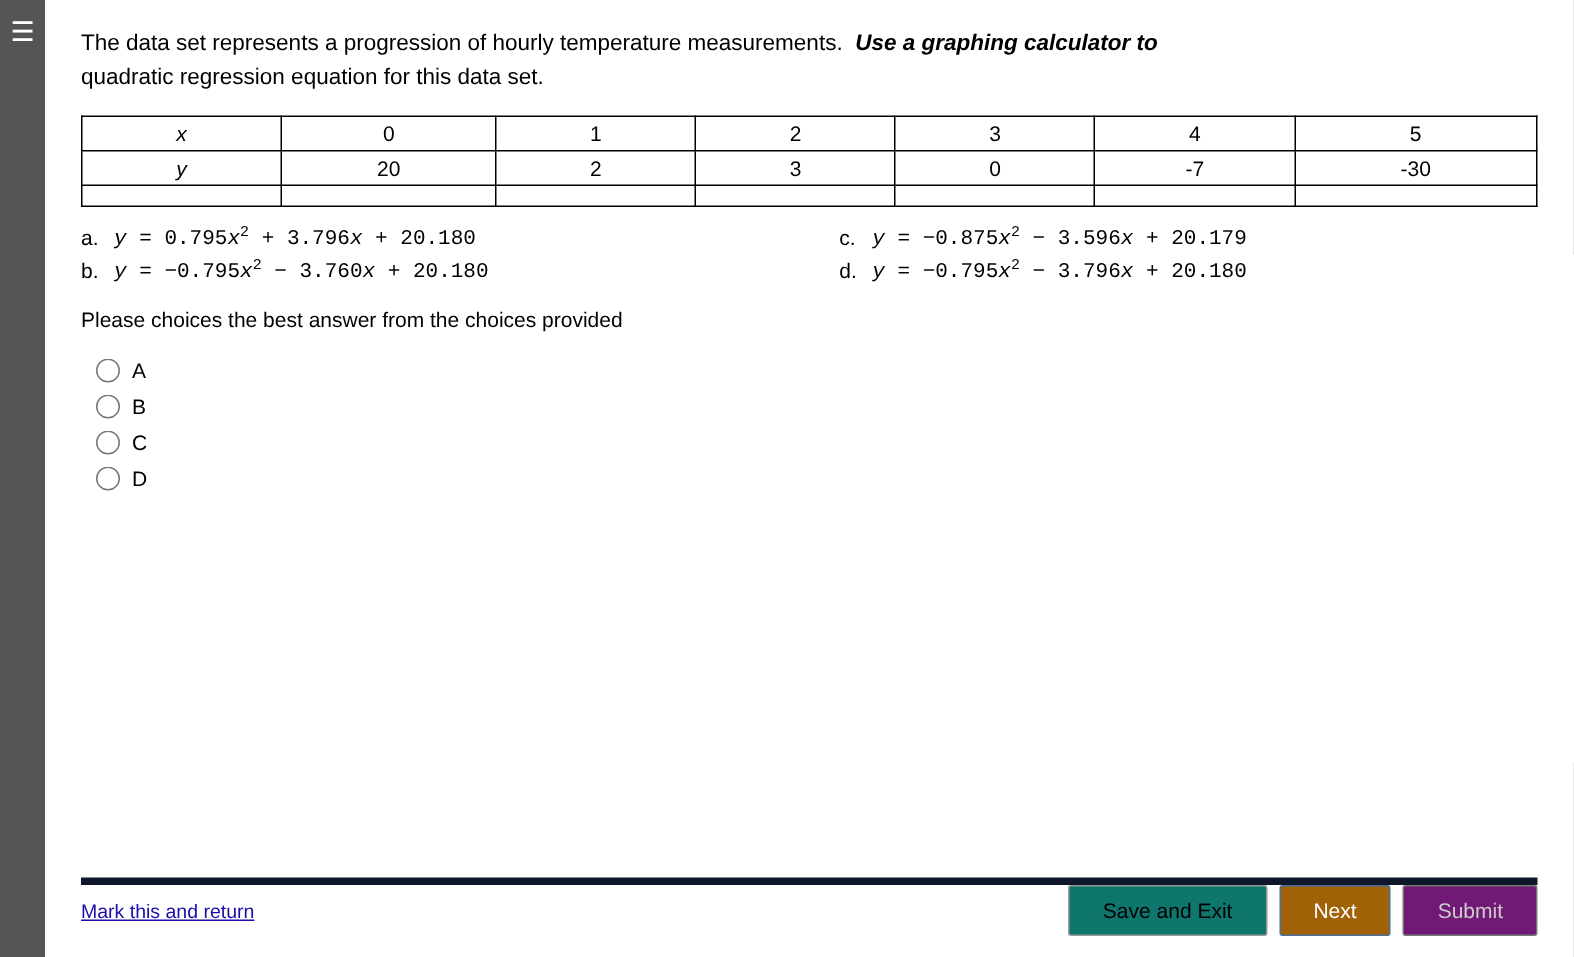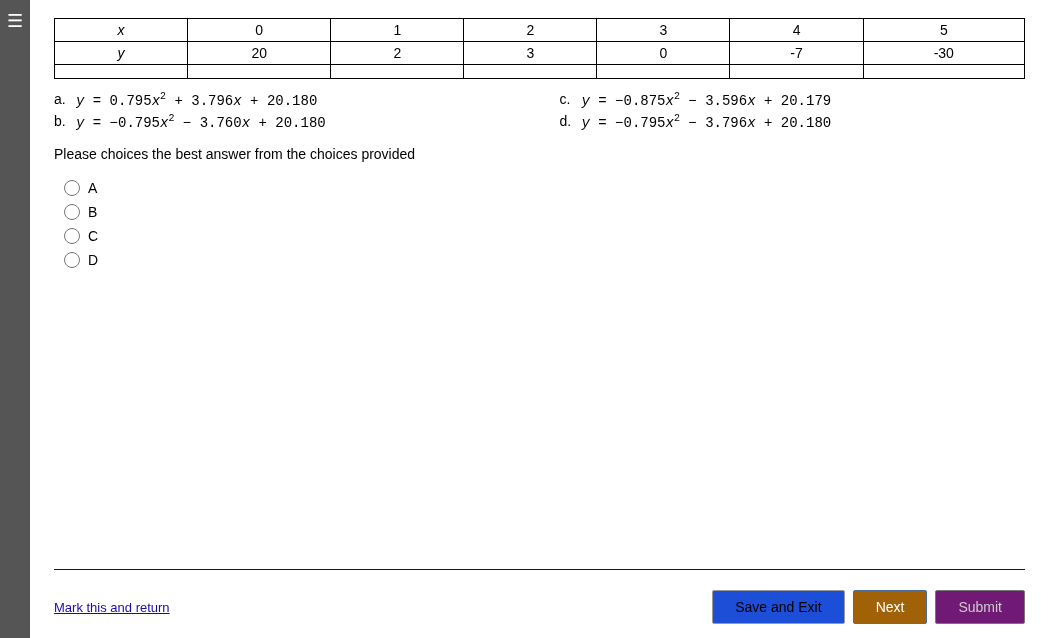--- a/index.html
+++ b/index.html
@@ -128,42 +128,42 @@
       height: 16px;
       cursor: pointer;
       accent-color: #000;
     }
 
     
     .bottom-bar {
       display: flex;
       align-items: center;
       justify-content: space-between;
-      padding: 20px 0 14px 0;
-      border-top: 1px solid #0f172a;
+      padding: 0 0 14px 0;
+      border-top: 5px solid #0f172a;
       margin-top: 16px;
     }
 
     .mark-return-link {
       color: #1a0dab;
       text-decoration: underline;
       font-size: 13px;
       cursor: pointer;
       background: none;
       border: none;
     }
 
     .bottom-buttons {
       display: flex;
       gap: 8px;
       align-items: center;
     }
 
     .btn-save-exit {
-      background: #1d4ed8;
+      background: #0f766e;
       border: 1px solid #999;
       padding: 8px 22px;
       font-size: 14px;
       cursor: pointer;
       color: #000;
       border-radius: 2px;
     }
 
     .btn-next {
       background: #a16207;
@@ -192,20 +192,24 @@
   </style>
 </head>
 <body>
 
 <div class="left-bar">
   <span class="left-bar-icon">☰</span>
 </div>
 
 <div class="main-content">
 
+  <p class="question-text">
+    The data set represents a progression of hourly temperature measurements. &nbsp;<em>Use a graphing calculator to</em><br>
+    quadratic regression equation for this data set.
+  </p>
 
   <table class="data-table">
     <tbody>
       <tr>
         <td class="row-header"><em>x</em></td>
         <td>0</td>
         <td>1</td>
         <td>2</td>
         <td>3</td>
         <td>4</td>

